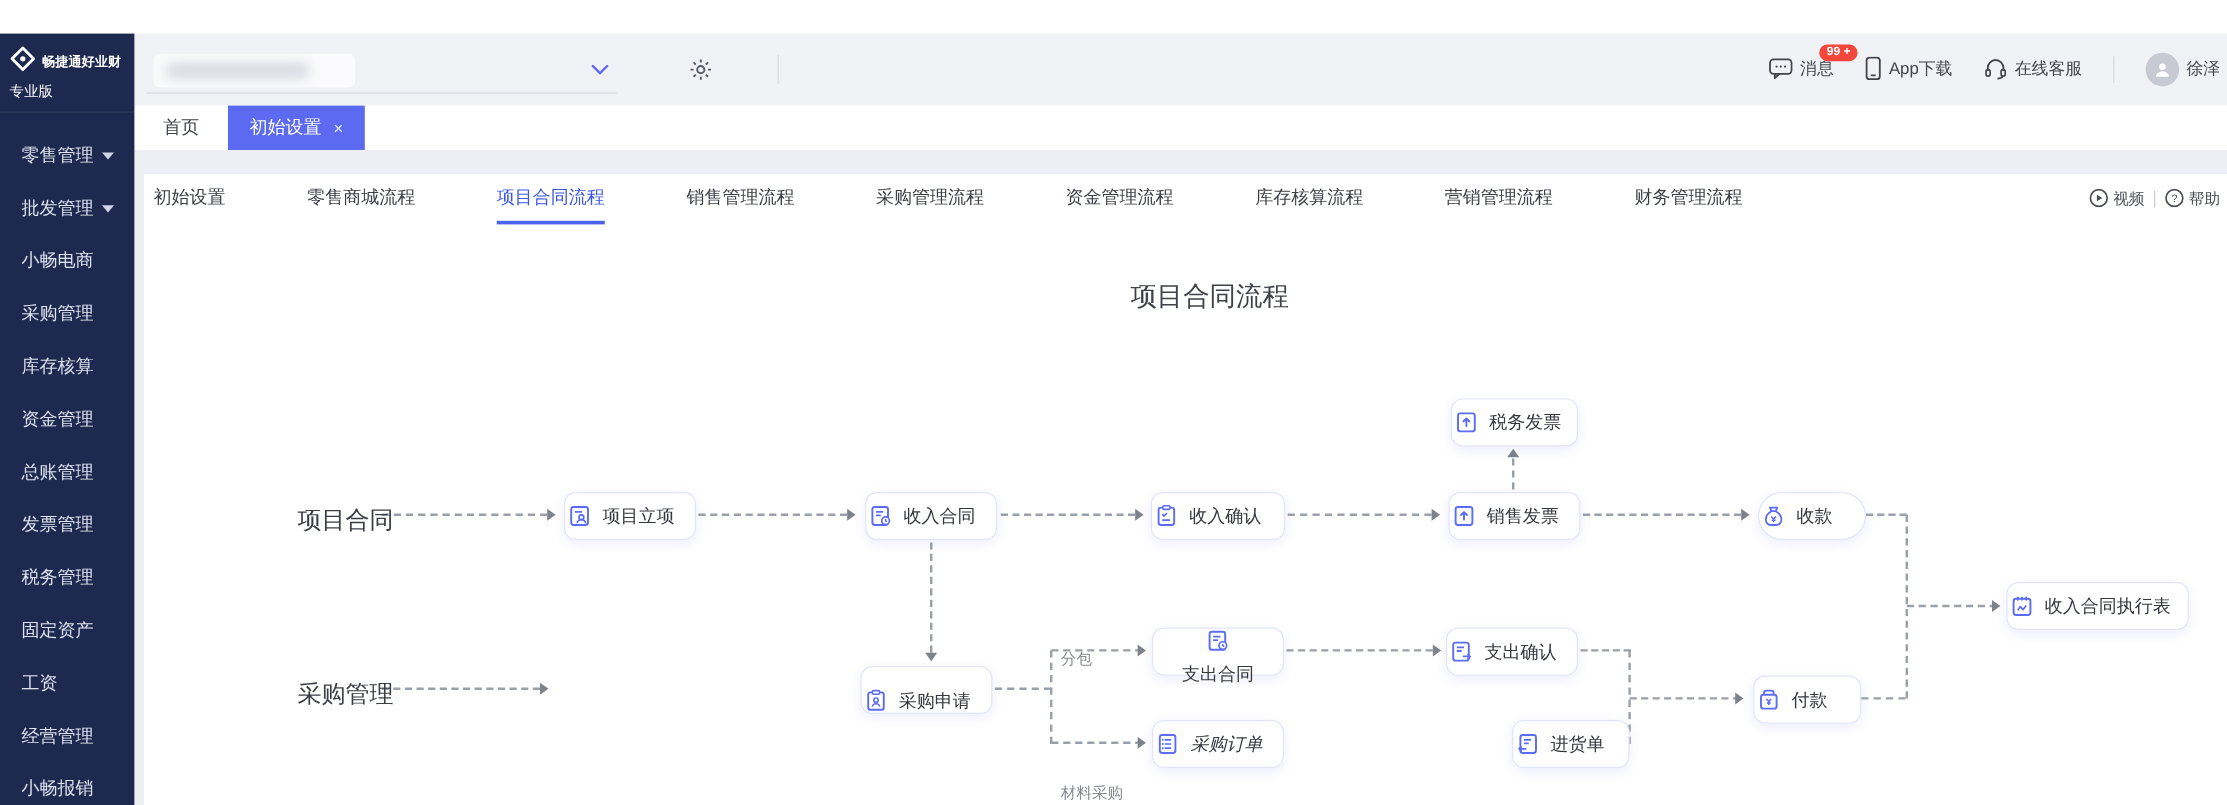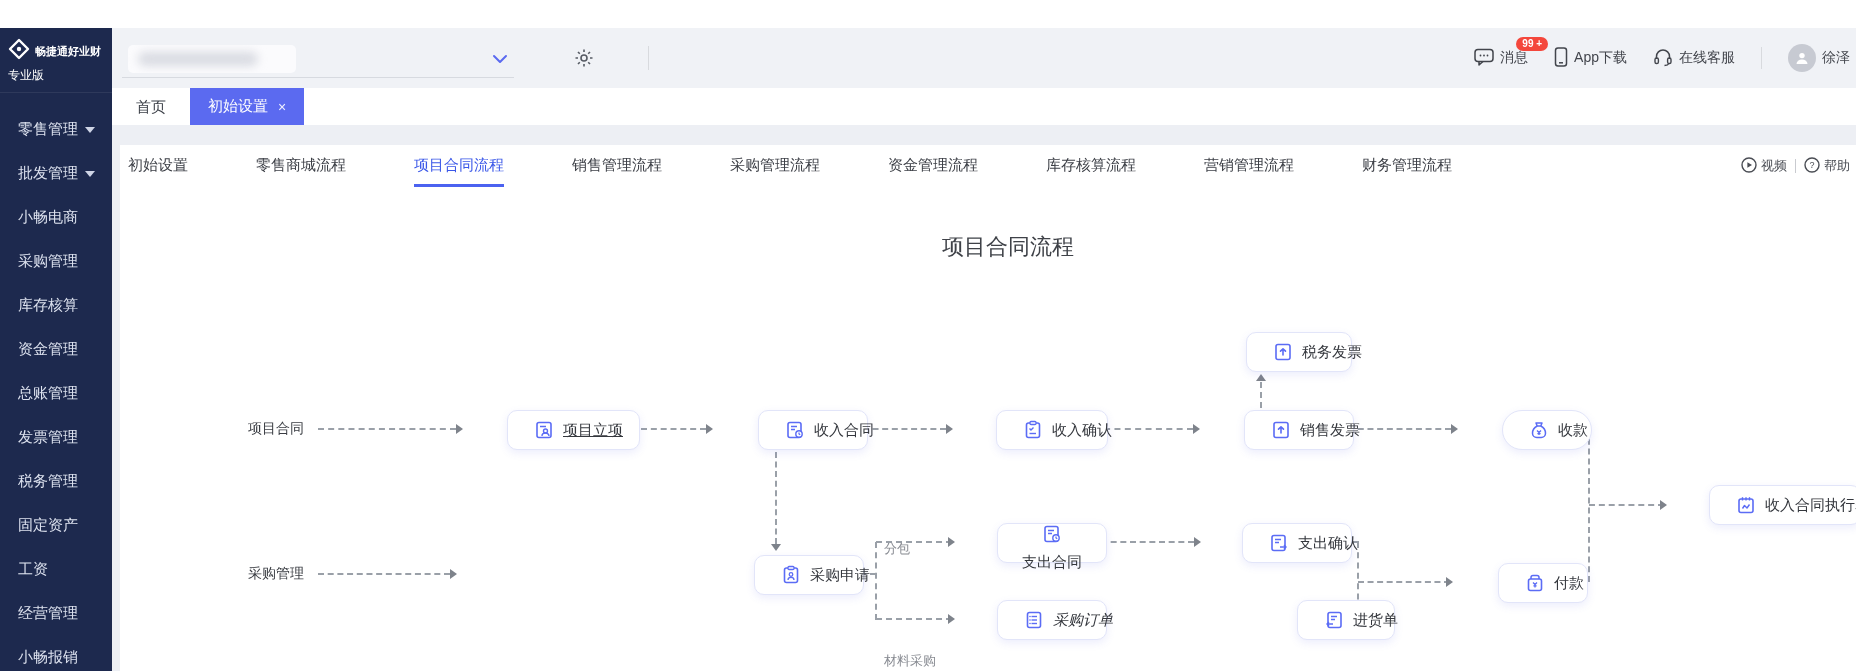--- a/index.html
+++ b/index.html
@@ -38,25 +38,25 @@
   .content-bg{position:absolute;left:112px;top:125px;right:0;bottom:0;background:#edeff4;z-index:1;}
   .card{position:absolute;left:120px;top:145px;right:0;bottom:0;background:#ffffff;z-index:2;}
   .ptabs{position:absolute;left:120px;top:145px;right:0;height:42px;display:flex;align-items:center;column-gap:68px;padding-left:8px;z-index:3;}
   .ptab{font-size:15px;color:#3b3e45;cursor:pointer;line-height:39px;border-bottom:3px solid transparent;white-space:nowrap;}
   .ptab.active{color:#3a57e8;border-bottom-color:#4b62f0;}
   .ptab-utils{position:absolute;right:6px;top:145px;height:42px;display:flex;align-items:center;gap:8px;font-size:13px;color:#4a4d54;z-index:3;}
   .util{display:flex;align-items:flex-start;gap:4px;cursor:pointer;}
   .udiv{width:1px;height:14px;background:#c9cbd0;}
   
   .flow-title{position:absolute;left:160px;right:0;top:232px;text-align:center;font-size:22px;color:#3f4248;z-index:3;}
-  .lane-label{position:absolute;font-size:14px;color:#3a3d43;z-index:3;white-space:nowrap;}
+  .lane-label{position:absolute;font-size:20px;color:#3a3d43;z-index:3;white-space:nowrap;}
   .branch-label{position:absolute;font-size:13px;color:#888b92;z-index:3;white-space:nowrap;margin-top:28px;}
   .node{position:absolute;height:40px;background:#fff;border:1px solid #e2e5f9;border-radius:10px;
         box-shadow:0 3px 9px rgba(95,110,230,0.12);display:flex;align-items:center;gap:9px;
-        padding:0 26px;font-size:15px;color:#34373d;box-sizing:border-box;cursor:pointer;z-index:3;white-space:nowrap;margin-left:37px;}
+        padding:0 2px;font-size:15px;color:#34373d;box-sizing:border-box;cursor:pointer;z-index:3;white-space:nowrap;}
   .nicon{display:flex;}
   .eh{position:absolute;border-top:2px dashed #9aa0a8;z-index:2;}
   .ev{position:absolute;border-left:2px dashed #9aa0a8;z-index:2;}
   .ar{position:absolute;width:0;height:0;z-index:2;}
   .ar.r{border-top:5px solid transparent;border-bottom:5px solid transparent;border-left:7px solid #7e838b;}
   .ar.u{border-left:5px solid transparent;border-right:5px solid transparent;border-bottom:7px solid #7e838b;}
   .ar.d{border-left:5px solid transparent;border-right:5px solid transparent;border-top:7px solid #7e838b;}
 </style>
 </head>
 <body>
@@ -247,21 +247,21 @@
 
 <div class="node" style="left:1209px;top:332px;width:106px;">
   <span class="nicon">
       <svg width="20" height="20" viewBox="0 0 20 20">
         <rect x="3" y="2.5" width="14" height="15" rx="2" fill="none" stroke="#5b6cf5" stroke-width="1.6"></rect>
         <path d="M10 13 V7 M7.5 9.2 L10 6.8 L12.5 9.2" fill="none" stroke="#5b6cf5" stroke-width="1.6" stroke-linecap="round" stroke-linejoin="round"></path>
       </svg>
     </span>
   <span>税务发票</span>
 </div>
-<div class="node" style="left:470px;top:410px;width:133px;text-decoration:underline;">
+<div class="node" style="left:470px;top:410px;width:110px;">
   <span class="nicon">
       <svg width="20" height="20" viewBox="0 0 20 20">
         <rect x="3" y="2.5" width="14" height="15" rx="2" fill="none" stroke="#5b6cf5" stroke-width="1.6"></rect>
         <line x1="6" y1="6.5" x2="12" y2="6.5" stroke="#5b6cf5" stroke-width="1.5"></line>
         <circle cx="11.5" cy="11" r="2" fill="none" stroke="#5b6cf5" stroke-width="1.4"></circle>
         <path d="M8 16 a3.5 3 0 0 1 7 0" fill="none" stroke="#5b6cf5" stroke-width="1.4"></path>
       </svg>
     </span>
   <span>项目立项</span>
 </div>
@@ -300,21 +300,21 @@
 <div class="node" style="left:1465px;top:410px;width:90px;border-radius:20px;">
   <span class="nicon">
       <svg width="20" height="20" viewBox="0 0 20 20">
         <path d="M7 3 H13 L11.8 6 H8.2 Z" fill="none" stroke="#5b6cf5" stroke-width="1.5" stroke-linejoin="round"></path>
         <path d="M8.2 6 C4.5 8 3.5 11 3.5 13.2 a4.3 4.3 0 0 0 4.3 4.3 h4.4 a4.3 4.3 0 0 0 4.3 -4.3 C16.5 11 15.5 8 11.8 6" fill="none" stroke="#5b6cf5" stroke-width="1.5" stroke-linejoin="round"></path>
         <path d="M8 10.5 L10 12.5 L12 10.5 M10 12.5 V15 M8.4 13.6 H11.6" fill="none" stroke="#5b6cf5" stroke-width="1.3"></path>
       </svg>
     </span>
   <span>收款</span>
 </div>
-<div class="node" style="left:717px;top:555px;width:110px;">
+<div class="node" style="left:717px;top:555px;width:110px;align-items:flex-end;">
   <span class="nicon">
       <svg width="20" height="20" viewBox="0 0 20 20">
         <rect x="3.5" y="3" width="13" height="14.5" rx="2" fill="none" stroke="#5b6cf5" stroke-width="1.6"></rect>
         <rect x="7" y="1.5" width="6" height="3" rx="1" fill="#fff" stroke="#5b6cf5" stroke-width="1.3"></rect>
         <circle cx="10" cy="9.5" r="1.8" fill="none" stroke="#5b6cf5" stroke-width="1.3"></circle>
         <path d="M7 15 a3 2.6 0 0 1 6 0" fill="none" stroke="#5b6cf5" stroke-width="1.3"></path>
       </svg>
     </span>
   <span>采购申请</span>
 </div>

